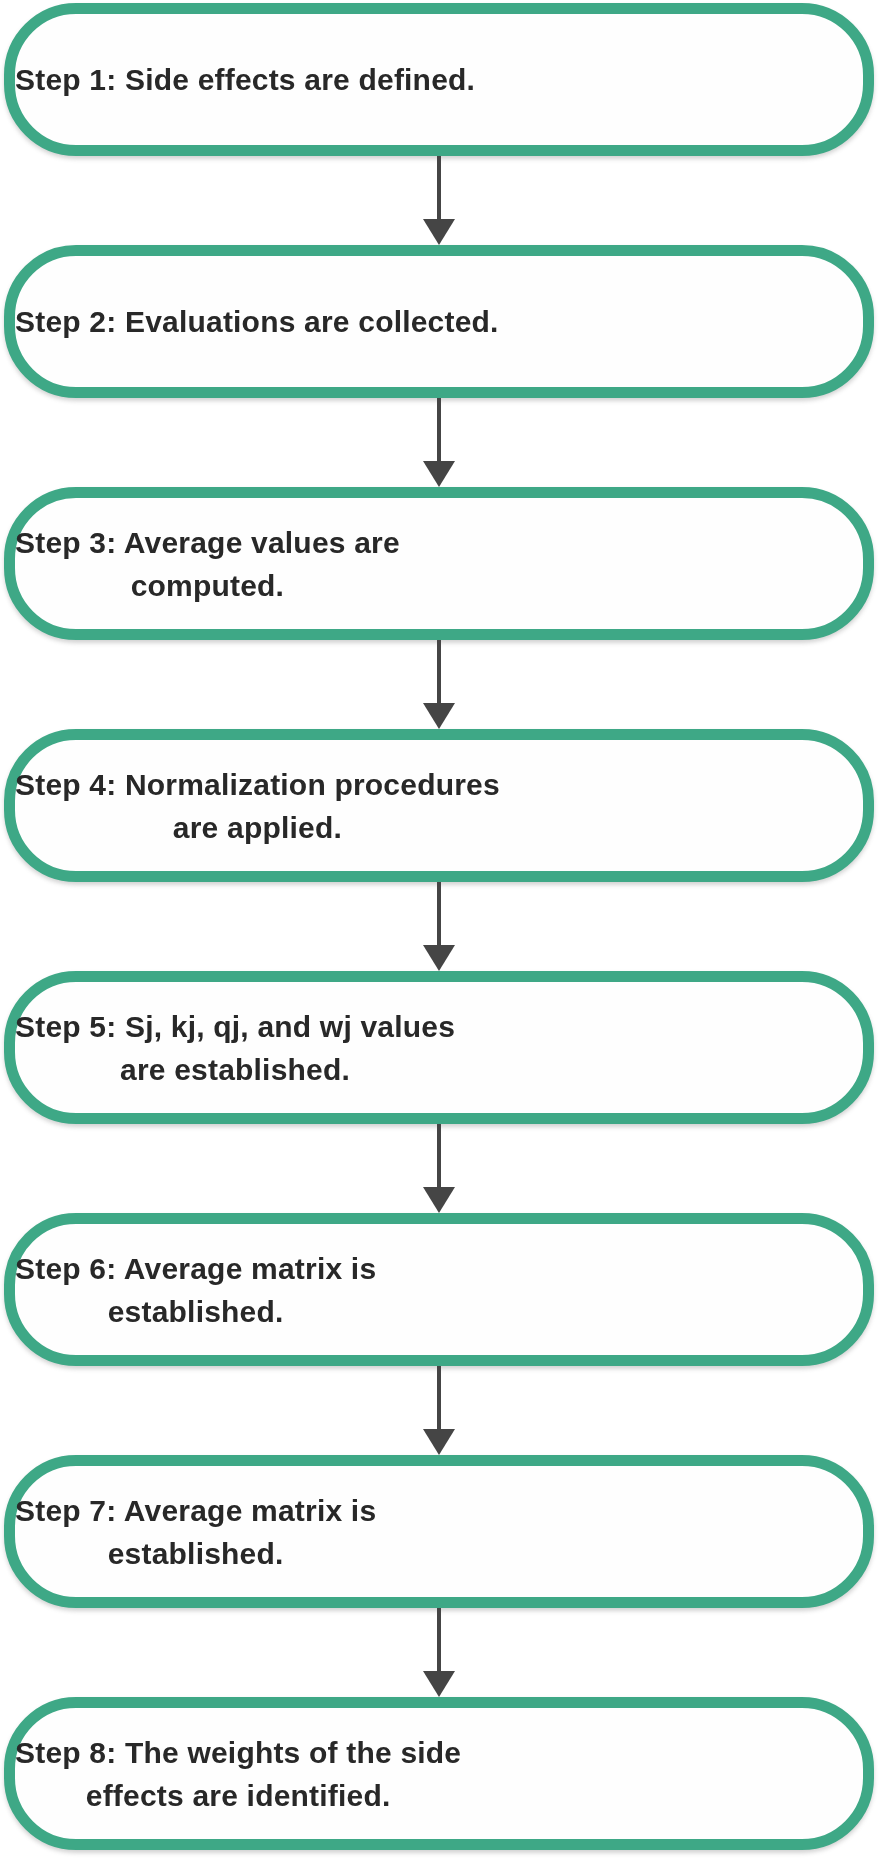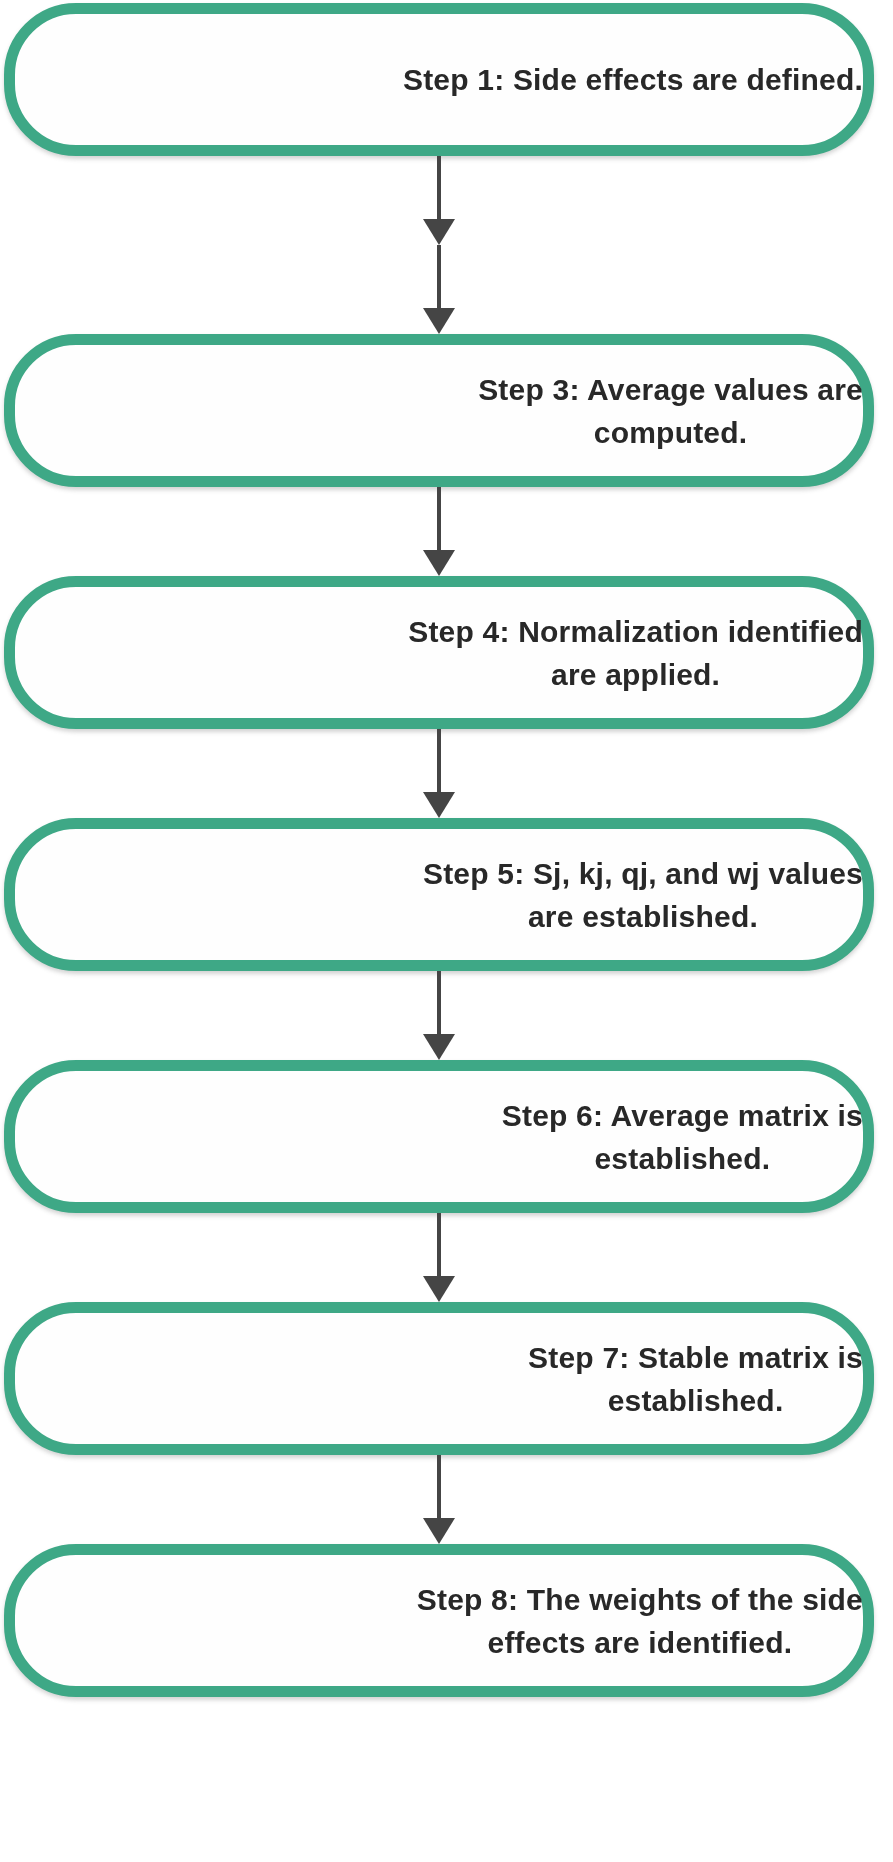--- a/index.html
+++ b/index.html
@@ -27,21 +27,21 @@
     flex-direction: column;
   }
   .box {
     width: 870px;
     height: 153px;
     border: 11px solid var(--accent);
     border-radius: 72px;
     background: var(--box-fill);
     display: flex;
     align-items: center;
-    justify-content: flex-end;
+    justify-content: flex-start;
     text-align: center;
     box-shadow: 0 3px 4px rgba(110,110,110,0.30);
     flex: 0 0 auto;
   }
   .box-label {
     font-weight: bold;
     font-size: 30px;
     line-height: 43px;
     color: var(--text);
     white-space: pre-line;
@@ -77,38 +77,41 @@
 
   <div class="box">
     <span class="box-label">Step 1: Side effects are defined.</span>
   </div>
 
   <div class="arrow">
     <div class="arrow-line"></div>
     <div class="arrow-head"></div>
   </div>
 
+  <div class="box">
+    <span class="box-label">Step 2: Evaluations are collected.</span>
+  </div>
 
   <div class="arrow">
     <div class="arrow-line"></div>
     <div class="arrow-head"></div>
   </div>
 
   <div class="box">
     <span class="box-label">Step 3: Average values are
 computed.</span>
   </div>
 
   <div class="arrow">
     <div class="arrow-line"></div>
     <div class="arrow-head"></div>
   </div>
 
   <div class="box">
-    <span class="box-label">Step 4: Normalization identified
+    <span class="box-label">Step 4: Normalization procedures
 are applied.</span>
   </div>
 
   <div class="arrow">
     <div class="arrow-line"></div>
     <div class="arrow-head"></div>
   </div>
 
   <div class="box">
     <span class="box-label">Step 5: Sj, kj, qj, and wj values
@@ -124,21 +127,21 @@
     <span class="box-label">Step 6: Average matrix is
 established.</span>
   </div>
 
   <div class="arrow">
     <div class="arrow-line"></div>
     <div class="arrow-head"></div>
   </div>
 
   <div class="box">
-    <span class="box-label">Step 7: Stable matrix is
+    <span class="box-label">Step 7: Average matrix is
 established.</span>
   </div>
 
   <div class="arrow">
     <div class="arrow-line"></div>
     <div class="arrow-head"></div>
   </div>
 
   <div class="box">
     <span class="box-label">Step 8: The weights of the side

